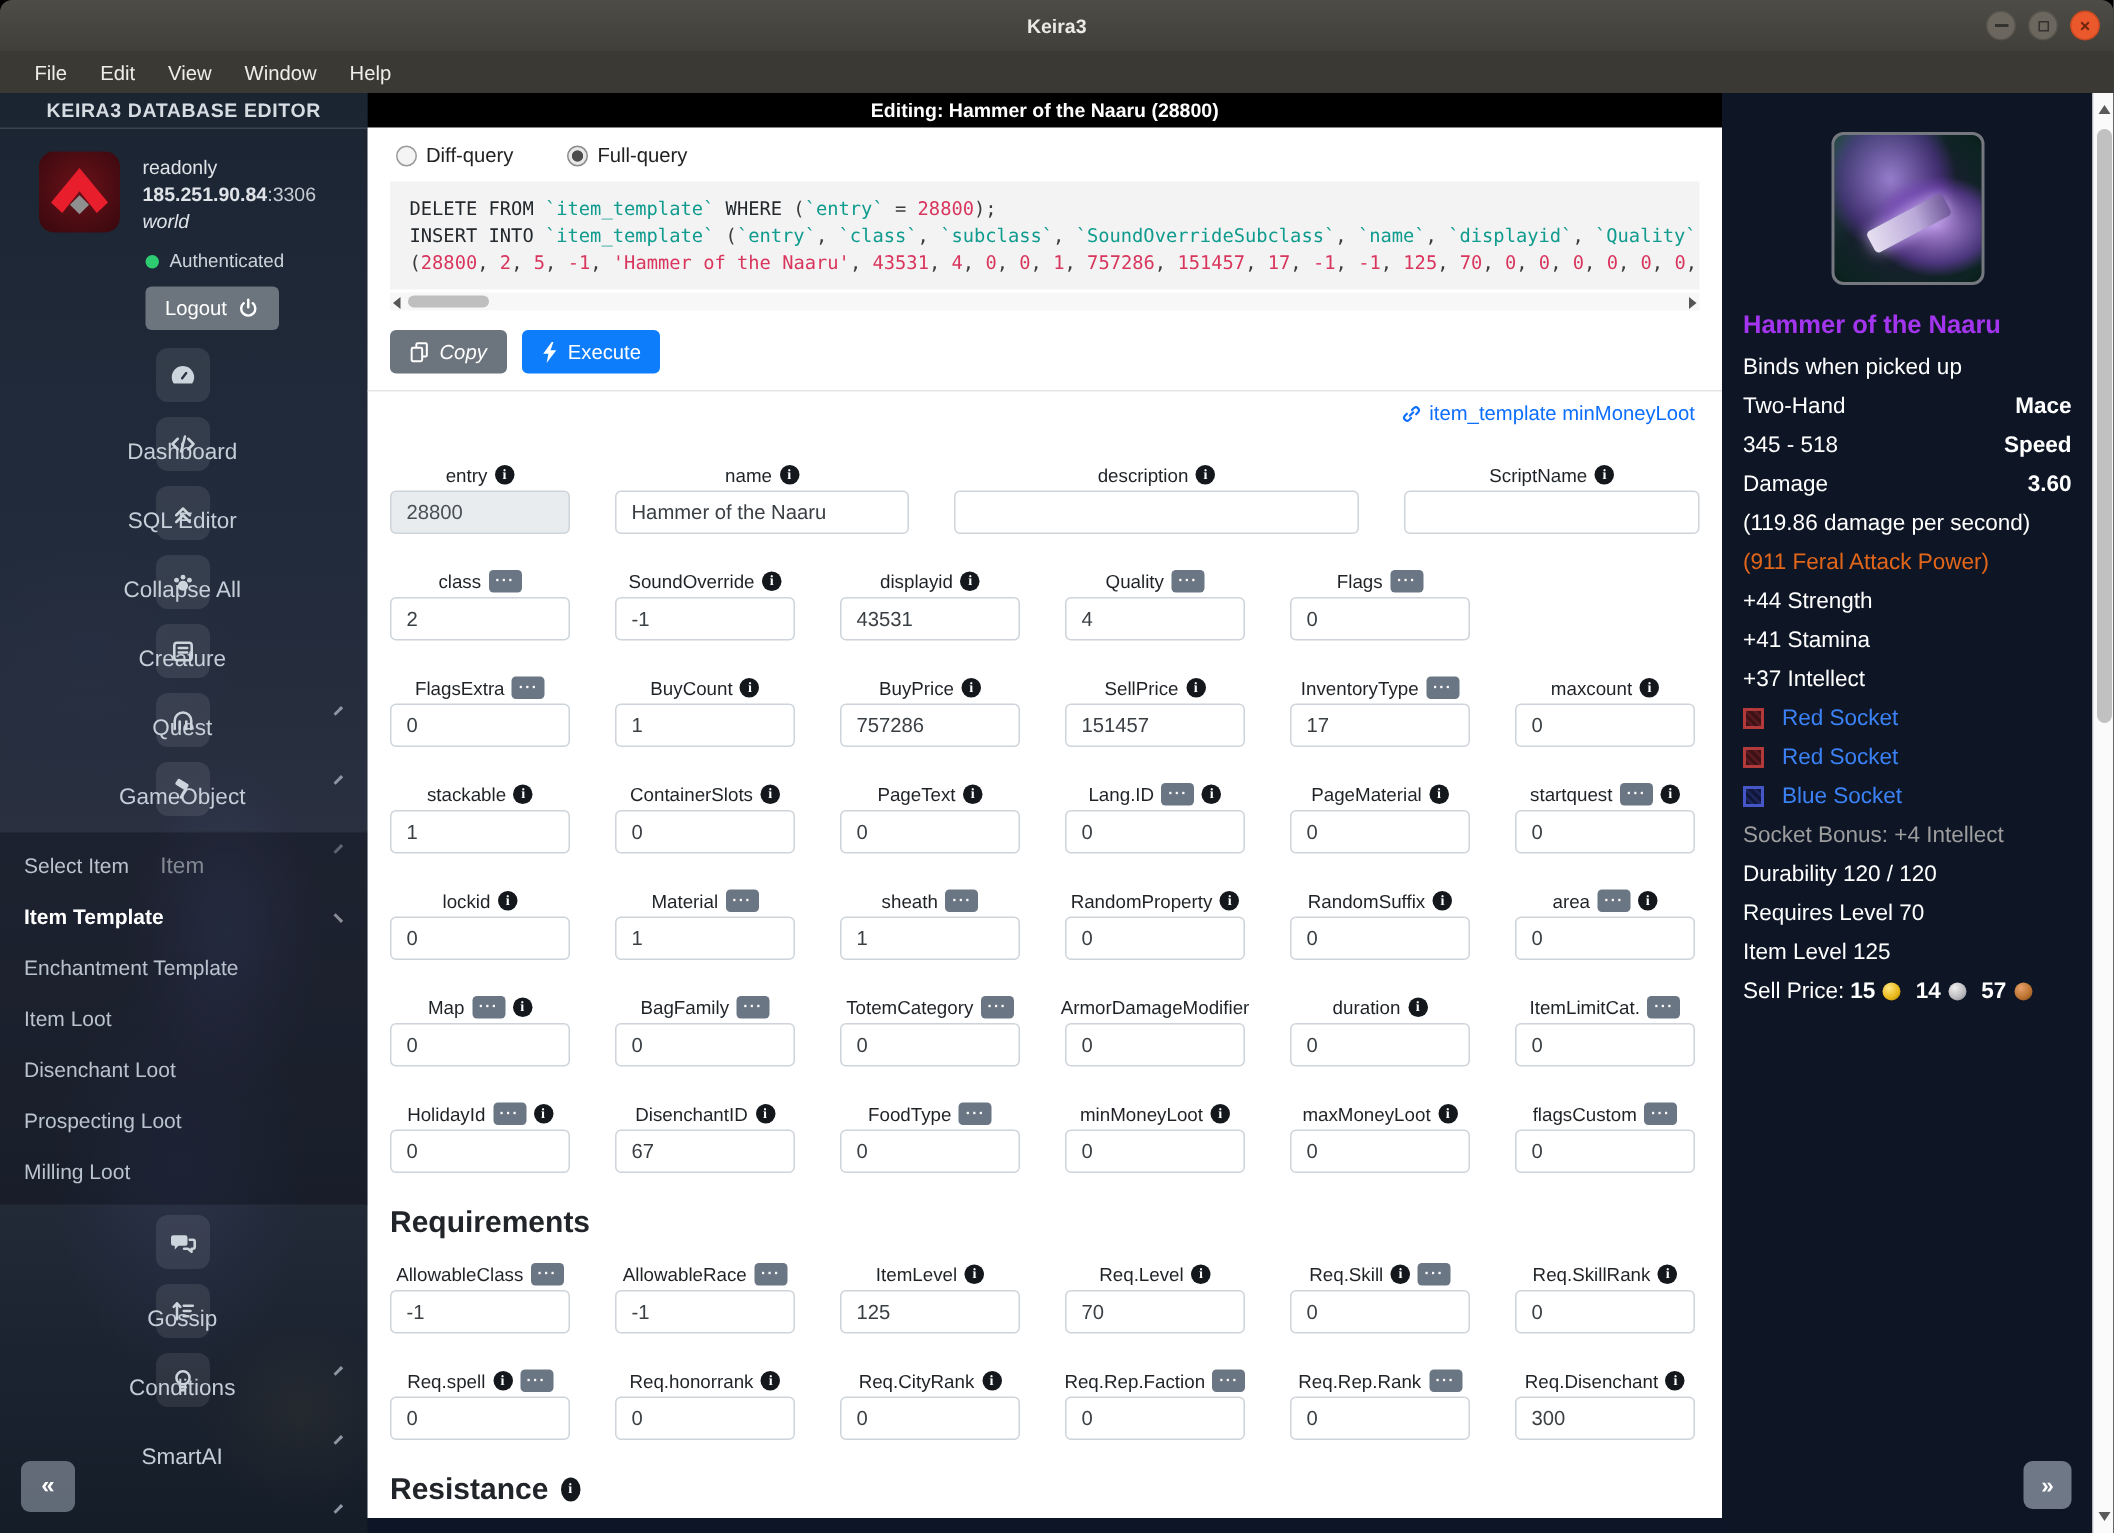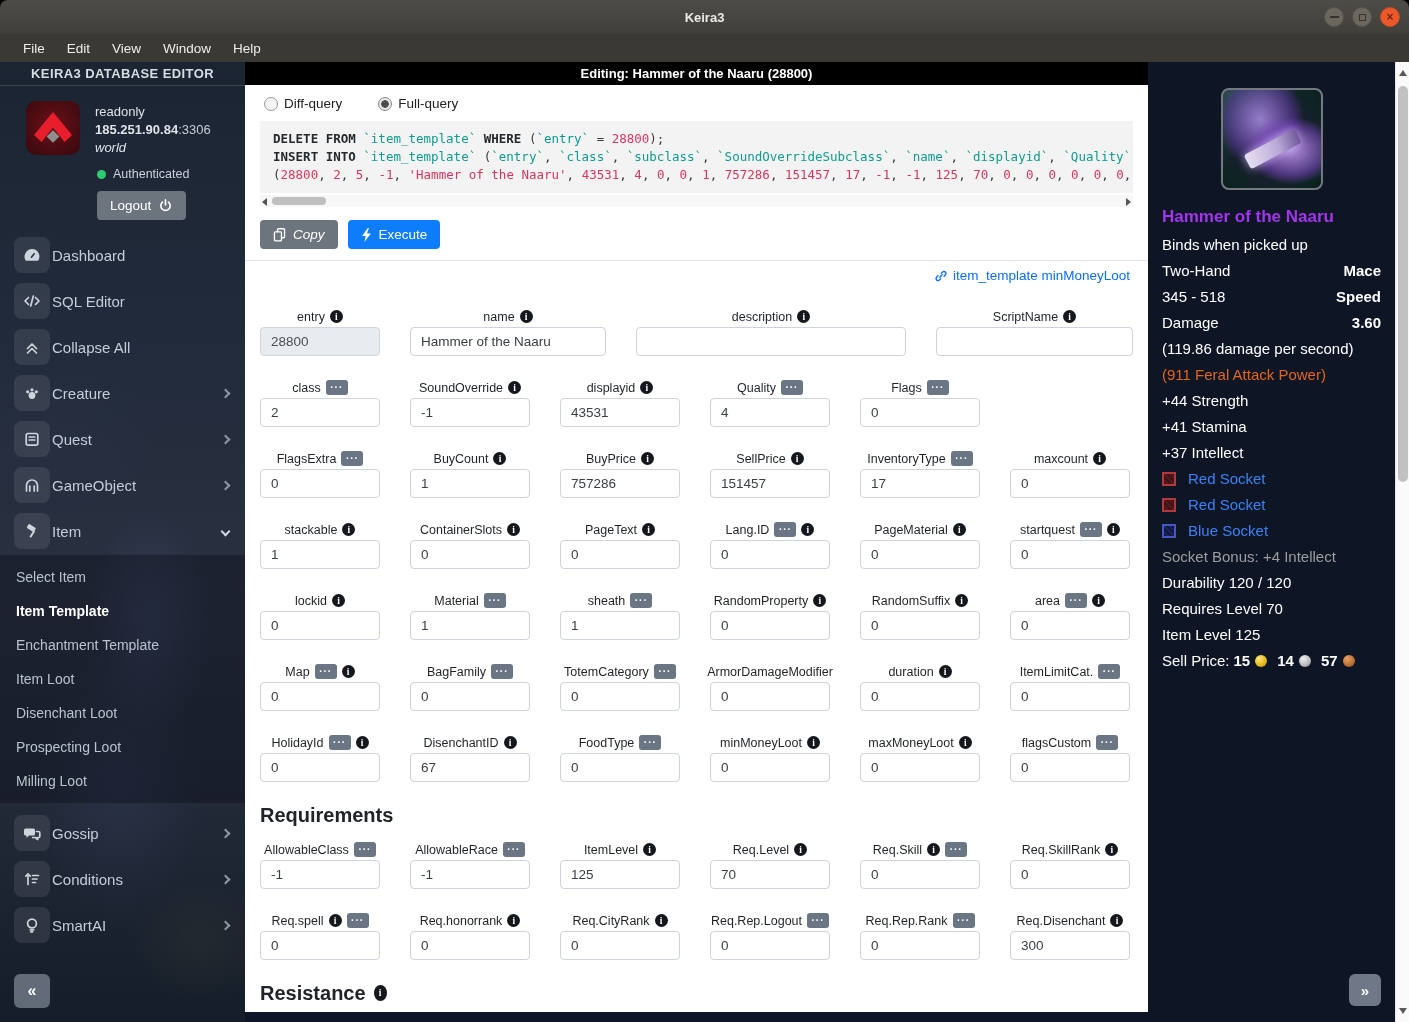--- a/index.html
+++ b/index.html
@@ -43,21 +43,21 @@
   .conn-text { color:#dfe3e8; font-size:13px; line-height:18px; padding-top:2px; }
   .conn-text .ip { font-weight:bold; }
   .conn-text .port { color:#c6ccd3; }
   .conn-text .db { font-style:italic; }
   .sb-auth { margin:10px 0 0 97px; display:flex; align-items:center; gap:7px; color:#ccd3da; font-size:12.5px; }
   .dot-green { width:9px; height:9px; border-radius:50%; background:#2ecc71; }
   .logout { margin:10px 0 0 97px; background:#6c757d; color:#fff; border:none; border-radius:4px;
     padding:7px 13px; font-size:13.5px; display:inline-flex; align-items:center; gap:7px; cursor:pointer; }
 
   .nav { margin-top:12px; }
-  .nav-item { height:46px; display:flex; align-items:center; gap:2px; padding:0 16px 0 14px; cursor:pointer; }
+  .nav-item { height:46px; display:flex; align-items:center; gap:25px; padding:0 16px 0 14px; cursor:pointer;flex-direction:column; }
   .nav-icon { width:36px; height:36px; border-radius:8px; background:rgba(255,255,255,.09);
     display:flex; align-items:center; justify-content:center; flex:0 0 36px; }
   .nav-label { color:#c3cdd7; font-size:15px; }
   .chev { width:7px; height:7px; border-right:2px solid #8d97a4; border-bottom:2px solid #8d97a4; margin-left:auto; }
   .chev.right { transform:rotate(-45deg); }
   .chev.down  { transform:rotate(45deg); border-color:#cfd6de; }
 
   .submenu { background:rgba(5,10,18,.35); border-top:1px solid rgba(255,255,255,.06);
     border-bottom:1px solid rgba(255,255,255,.06); padding:5px 0; }
   .sub-item { padding:9px 16px; font-size:14px; color:#b9c3cd; cursor:pointer; }
@@ -73,21 +73,21 @@
     display:flex; align-items:center; justify-content:center; flex:0 0 23px; }
   .panel { background:#fff; height:927px; padding:8px 15px 0; overflow:hidden; position:relative; }
 
   .radios { display:flex; gap:36px; align-items:center; margin:3px 0 10px 4px; }
   .radio-opt { display:flex; align-items:center; gap:6px; font-size:13.5px; color:#222; cursor:pointer; }
   .radio { width:14px; height:14px; border-radius:50%; border:1px solid #9a9a9a; background:#f4f4f4; }
   .radio.sel { background:radial-gradient(circle,#4d4d4d 0 3.5px,#e8e8e8 4px); border-color:#8a8a8a; }
 
   .code { background:#f3f3f3; padding:9px 13px; font-family:"DejaVu Sans Mono", monospace;
     font-size:12.5px; line-height:18px; white-space:nowrap; overflow:hidden; color:#333; }
-  .tk-k { color:#24292e; font-weight:bold; } .tk-id { color:#0f9b8e; }
+  .tk-k { color:#24292e; font-weight:normal; } .tk-id { color:#0f9b8e; }
   .tk-n { color:#d9365e; } .tk-s { color:#d9365e; } .tk-p { color:#3b3b3b; }
 
   .hscroll { height:12px; background:#f7f7f7; position:relative; margin-top:2px; }
   .harrow { position:absolute; top:3px; width:0; height:0; border-top:4px solid transparent; border-bottom:4px solid transparent; }
   .harrow.left { left:2px; border-right:5px solid #555; } .harrow.rightA { right:2px; border-left:5px solid #555; }
   .hthumb { position:absolute; left:12px; top:2px; width:54px; height:8px; background:#bfbfbf; border-radius:4px; }
 
   .btnrow { display:flex; gap:10px; margin:13px 0 11px; }
   .btn { border:none; border-radius:4px; color:#fff; font-size:13.5px; padding:7px 13px;
     display:inline-flex; align-items:center; gap:7px; cursor:pointer; }
@@ -604,21 +604,21 @@
                 </div><input value="0" style=""></div>
               <div class="field"><div class="flabel">
                   <span>Req.honorrank</span>
                   <span class="info"></span>
                 </div><input value="0" style=""></div>
               <div class="field"><div class="flabel">
                   <span>Req.CityRank</span>
                   <span class="info"></span>
                 </div><input value="0" style=""></div>
               <div class="field"><div class="flabel">
-                  <span>Req.Rep.Logout</span>
+                  <span>Req.Rep.Faction</span>
                   <span class="dots"></span>
                 </div><input value="0" style=""></div>
               <div class="field"><div class="flabel">
                   <span>Req.Rep.Rank</span>
                   <span class="dots"></span>
                 </div><input value="0" style=""></div>
               <div class="field"><div class="flabel">
                   <span>Req.Disenchant</span>
                   <span class="info"></span>
                 </div><input value="300" style=""></div>

